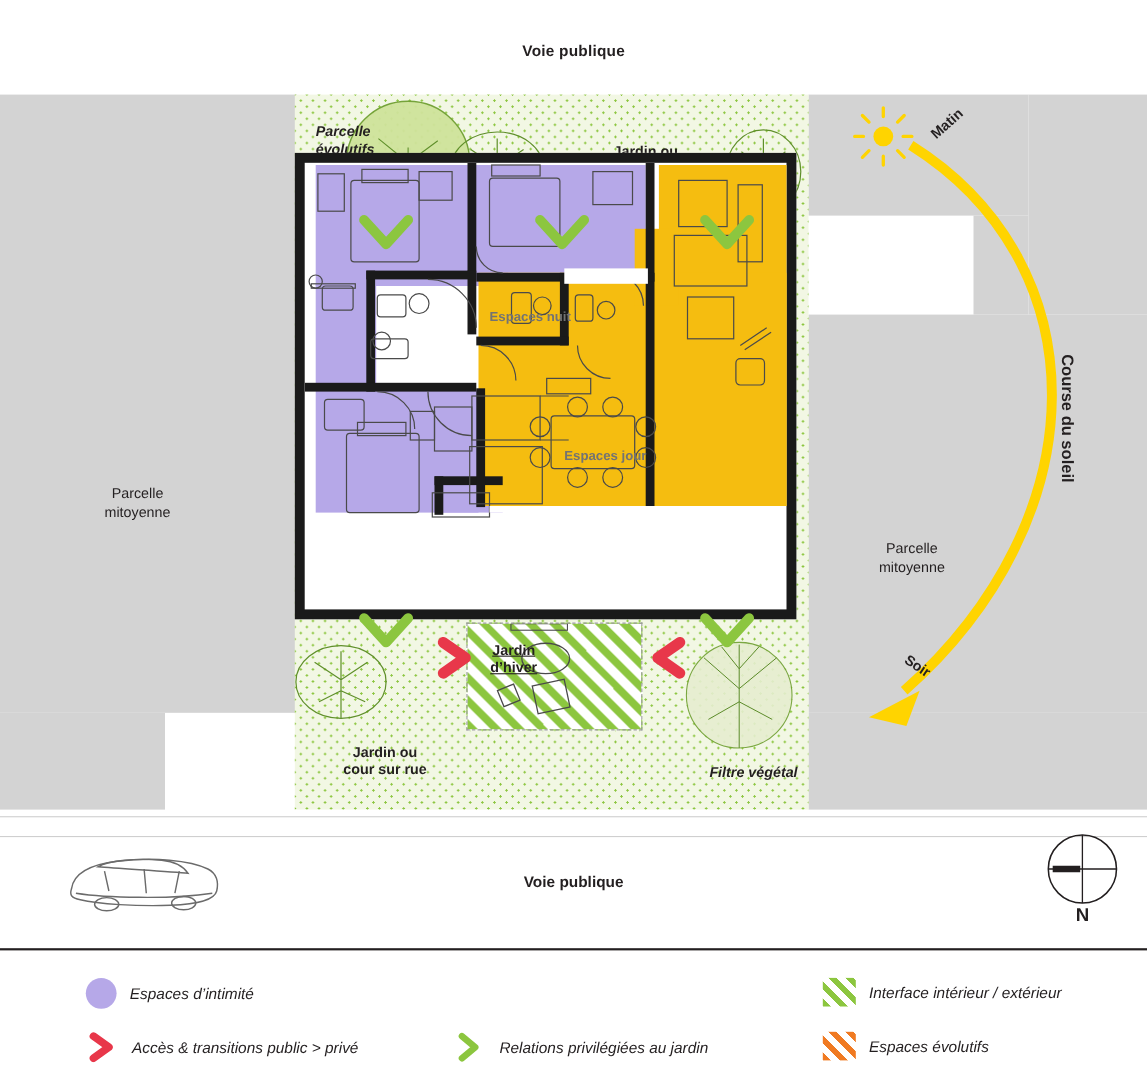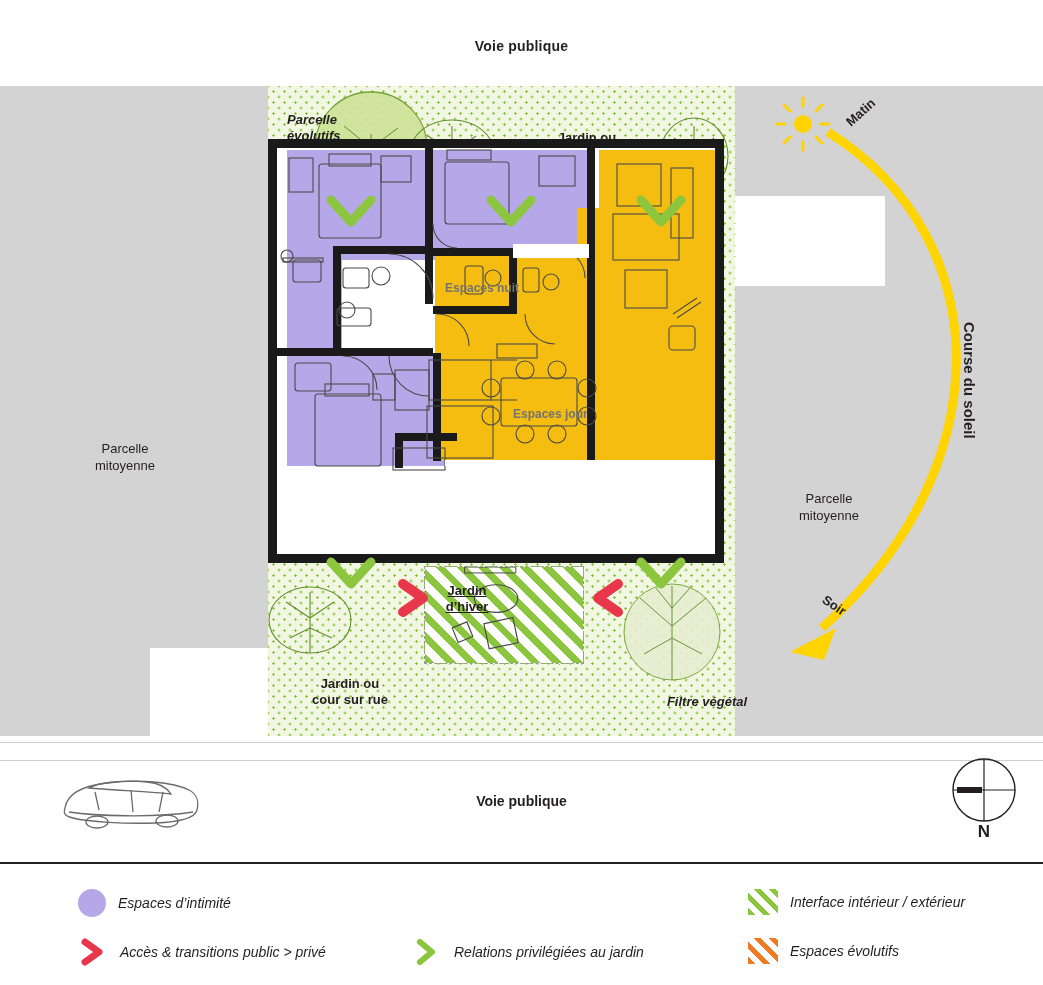--- a/index.html
+++ b/index.html
@@ -95,21 +95,21 @@
     position: absolute;
     font-size: 13px;
     font-weight: bold;
     text-align: center;
     line-height: 1.25;
     color: #231f20;
   }
   .t-filtres { left: 287px; top: 112px; font-style: italic; font-weight: bold; text-align: left; }
   .t-jardin-rue-top { left: 522px; top: 130px; width: 130px; }
   .t-jardin-rue-bot { left: 280px; top: 676px; width: 140px; }
-  .t-filtre-veg { left: 642px; top: 694px; width: 130px; font-style: italic; }
+  .t-filtre-veg { left: 620px; top: 694px; width: 130px; font-style: italic; }
   .t-jardin-hiver { left: 432px; top: 583px; width: 70px; text-align: center; text-decoration: underline; }
 
   .parcelle {
     position: absolute;
     font-size: 13px;
     font-weight: normal;
     text-align: center;
     line-height: 1.3;
   }
   .p-left { left: 58px; top: 355px; width: 134px; }

